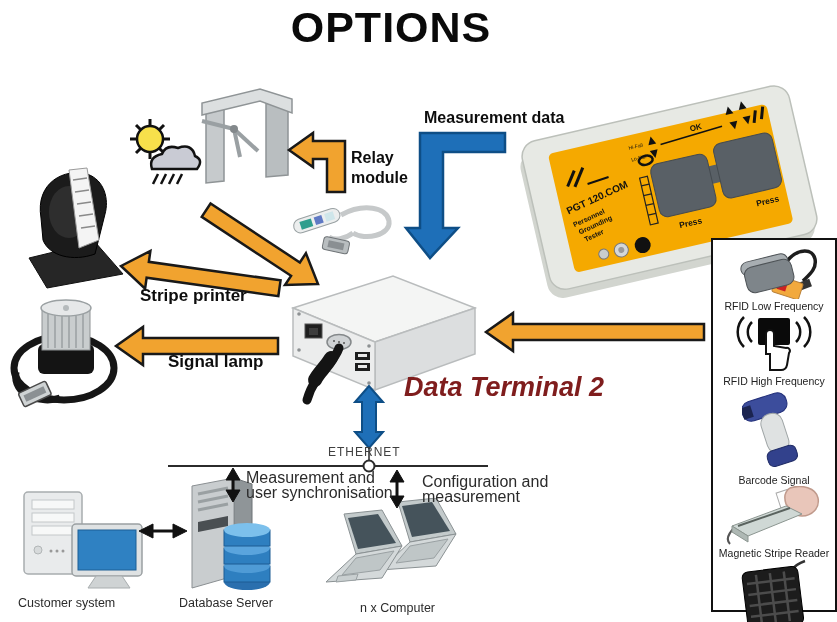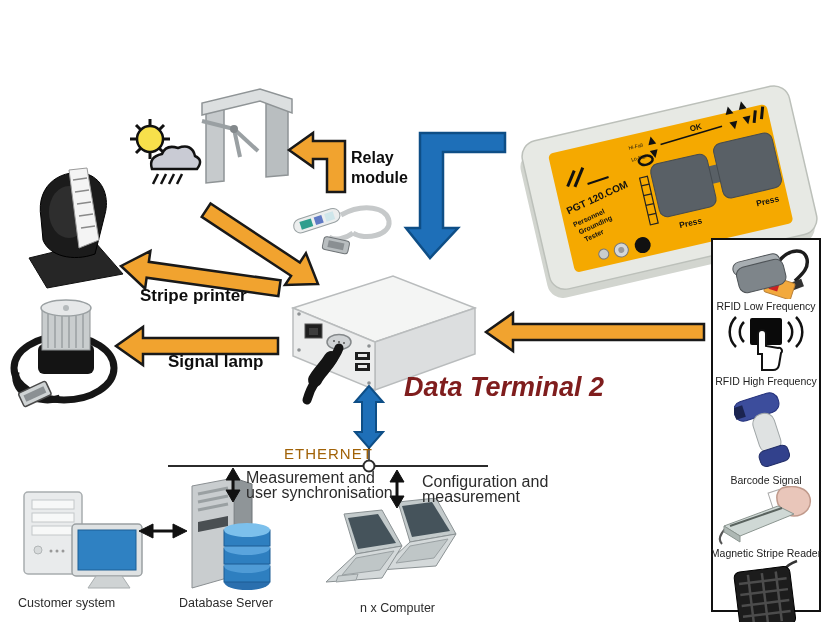--- a/index.html
+++ b/index.html
@@ -4,24 +4,24 @@
 <style>
   html,body{margin:0;padding:0;background:#fff;}
   #canvas{position:relative;width:837px;height:622px;background:#fff;overflow:hidden;
           font-family:"Liberation Sans",sans-serif;color:#111;}
   .abs{position:absolute;}
   .lbl{font-weight:bold;color:#0d0d0d;white-space:nowrap;}
   .lbl-lg{font-size:17px;}
   .lbl-md{font-size:16px;line-height:20px;}
   .title{font-size:43px;font-weight:800;letter-spacing:1px;text-align:center;color:#0a0a0a;}
   .dt2{font-size:27px;font-weight:800;font-style:italic;color:#7f1d1d;white-space:nowrap;}
-  .eth{font-size:15px;letter-spacing:1px;color:#a16207;}
+  .eth{font-size:12px;letter-spacing:1px;color:#404040;margin-left:44px;}
   .annot{font-size:16px;line-height:15px;color:#2b2b2b;white-space:nowrap;}
   .caption{font-size:12.5px;color:#2b2b2b;white-space:nowrap;}
-  #rightPanel{left:711px;top:238px;width:110px;height:374px;border:2.5px solid #111;
+  #rightPanel{left:711px;top:238px;width:126px;height:374px;border:2.5px solid #111;
               background:#fff;display:flex;flex-direction:column;align-items:center;
               justify-content:space-between;padding:5px 0 4px 0;box-sizing:border-box;}
   .panel-item{display:flex;flex-direction:column;align-items:center;}
   .panel-label{font-size:10.5px;color:#222;white-space:nowrap;margin-top:1px;}
   svg{display:block;}
 </style>
 </head>
 <body>
 
 <div id="canvas">
@@ -250,21 +250,23 @@
       <polygon points="390,482 404,482 397,470" stroke-width="1"></polygon>
       <polygon points="390,496 404,496 397,508" stroke-width="1"></polygon>
     </g>
     <g fill="#111" stroke="#111">
       <line x1="150" y1="531" x2="176" y2="531" stroke-width="3"></line>
       <polygon points="153,524 153,538 139,531" stroke-width="1"></polygon>
       <polygon points="173,524 173,538 187,531" stroke-width="1"></polygon>
     </g>
   </svg>
 
-
+  <div class="abs title" style="left:251px;top:3px;width:280px;">OPTIONS</div>
+
+  <div class="abs lbl lbl-md" style="left:424px;top:108px;">Measurement data</div>
 
   <div class="abs lbl lbl-md" style="left:351px;top:148px;">
     <span style="display:block">Relay</span>
     <span style="display:block">module</span>
   </div>
 
 
   <div class="abs lbl lbl-lg" style="left:140px;top:286px;">Stripe printer</div>
 
   <div class="abs lbl lbl-lg" style="left:168px;top:352px;">Signal lamp</div>

